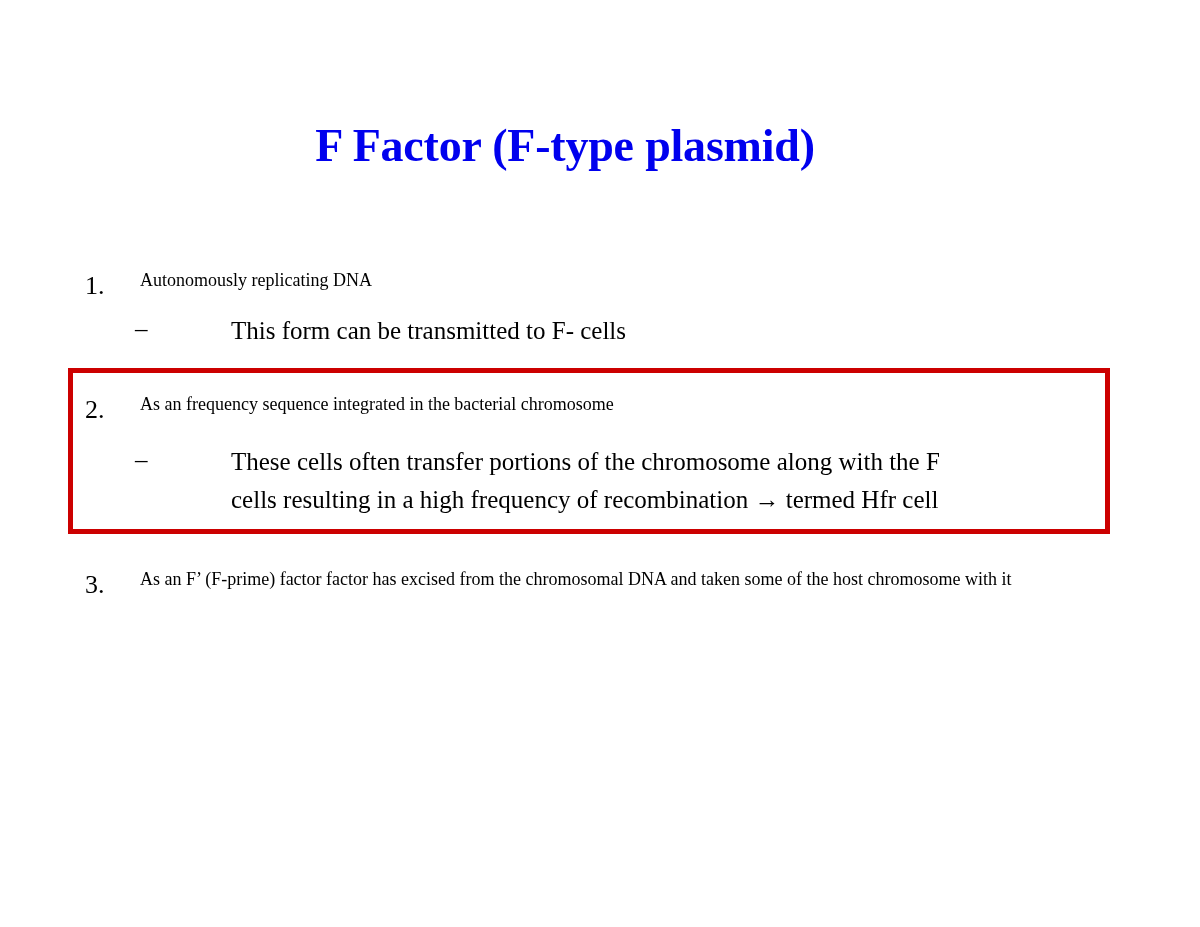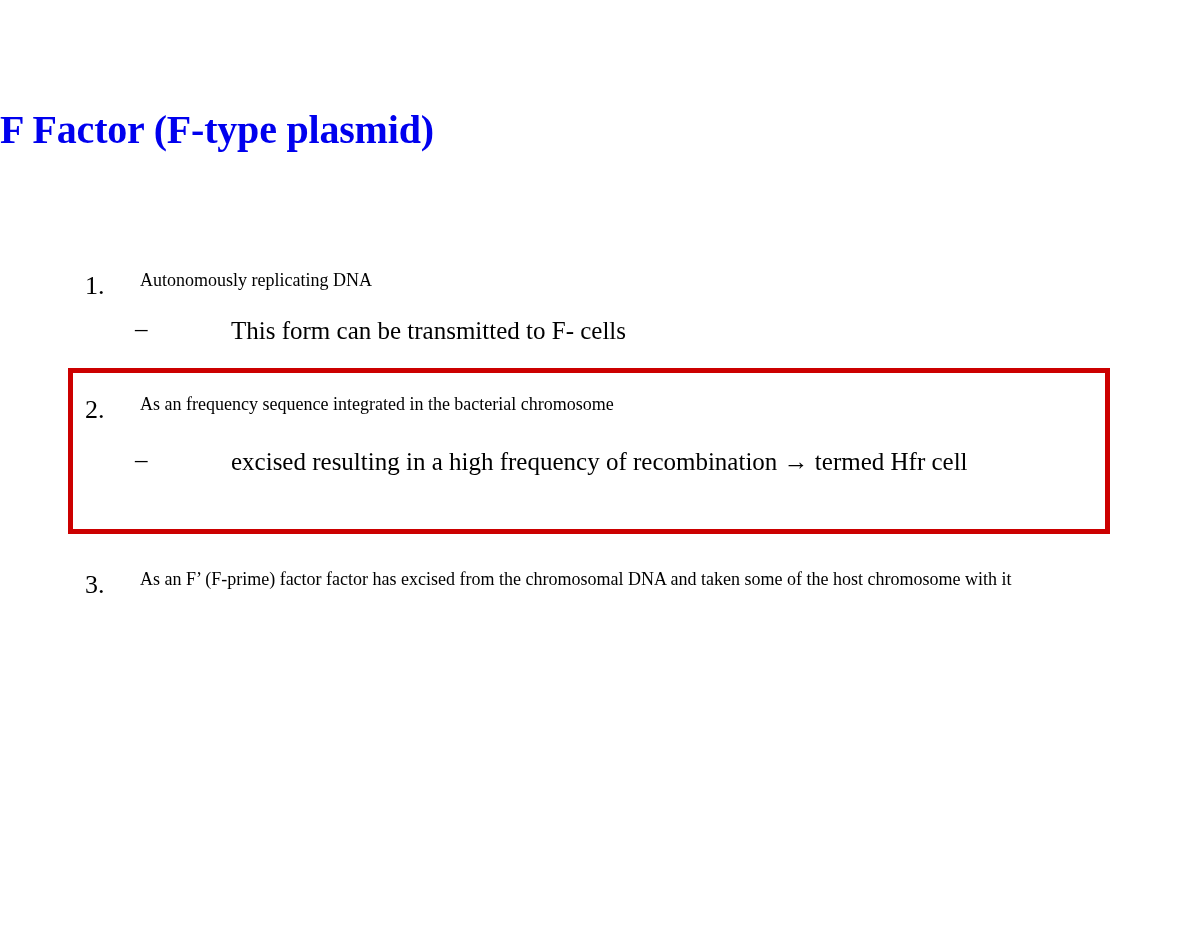--- a/index.html
+++ b/index.html
@@ -19,23 +19,24 @@
   .slide {
     position: absolute;
     inset: 0;
     background: #ffffff;
   }
 
   
   .slide-title {
     position: absolute;
     left: 0;
-    top: 108px;
+    top: 121px;
     width: 1130px;
-    font-size: 40px;
+    text-align: center;
+    font-size: 46px;
     font-weight: bold;
     color: #0000EE;
     letter-spacing: -0.2px;
     line-height: 1.1;
     white-space: nowrap;
   }
 
   
   .intro-line {
     position: absolute;
@@ -147,21 +148,22 @@
     <div id="redbox"></div>
 
     <div class="num-item" id="item2">
       <span class="num-marker">2.</span>
       <span class="num-body">As an frequency sequence integrated in the bacterial chromosome</span>
     </div>
 
     <div class="sub-item" id="item2sub">
       <span class="sub-marker">–</span>
       <span class="sub-body">
-        <span class="wrap-line"><span>excised resulting in a </span><span class="underlined">high frequency of recombination </span><span class="arrow-glyph">→</span><span> termed Hfr cell</span></span>
+        <span class="wrap-line">These cells often transfer portions of the chromosome along with the F</span>
+        <span class="wrap-line"><span>cells resulting in a </span><span class="underlined">high frequency of recombination </span><span class="arrow-glyph">→</span><span> termed Hfr cell</span></span>
       </span>
     </div>
 
     <div class="num-item" id="item3">
       <span class="num-marker">3.</span>
       <span class="num-body">
         <span class="wrap-line">As an F’ (F-prime) factor factor has excised from the chromosomal DNA and</span>
         <span class="wrap-line">taken some of the host chromosome with it</span>
       </span>
     </div>

